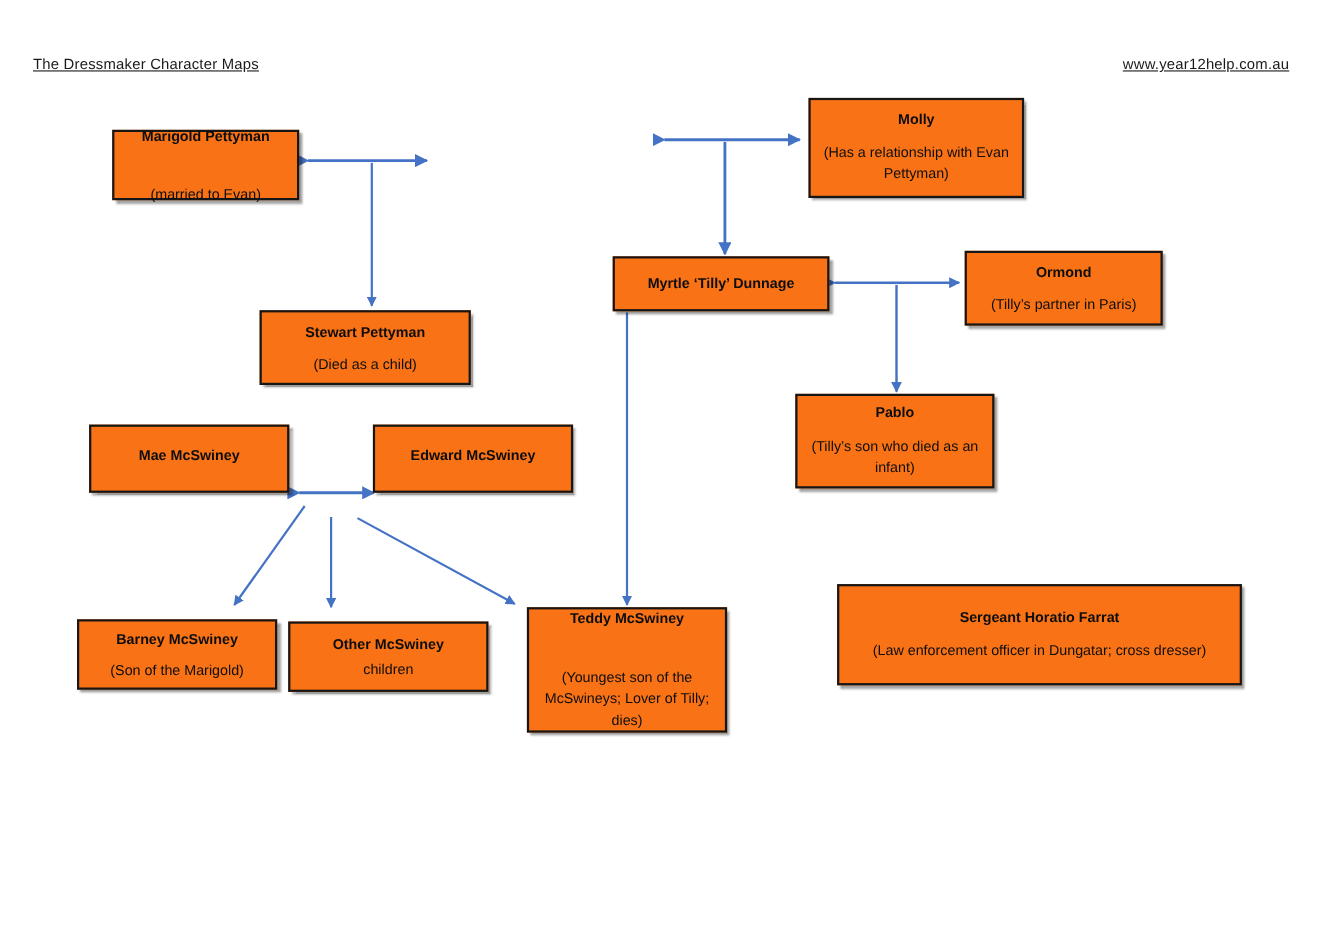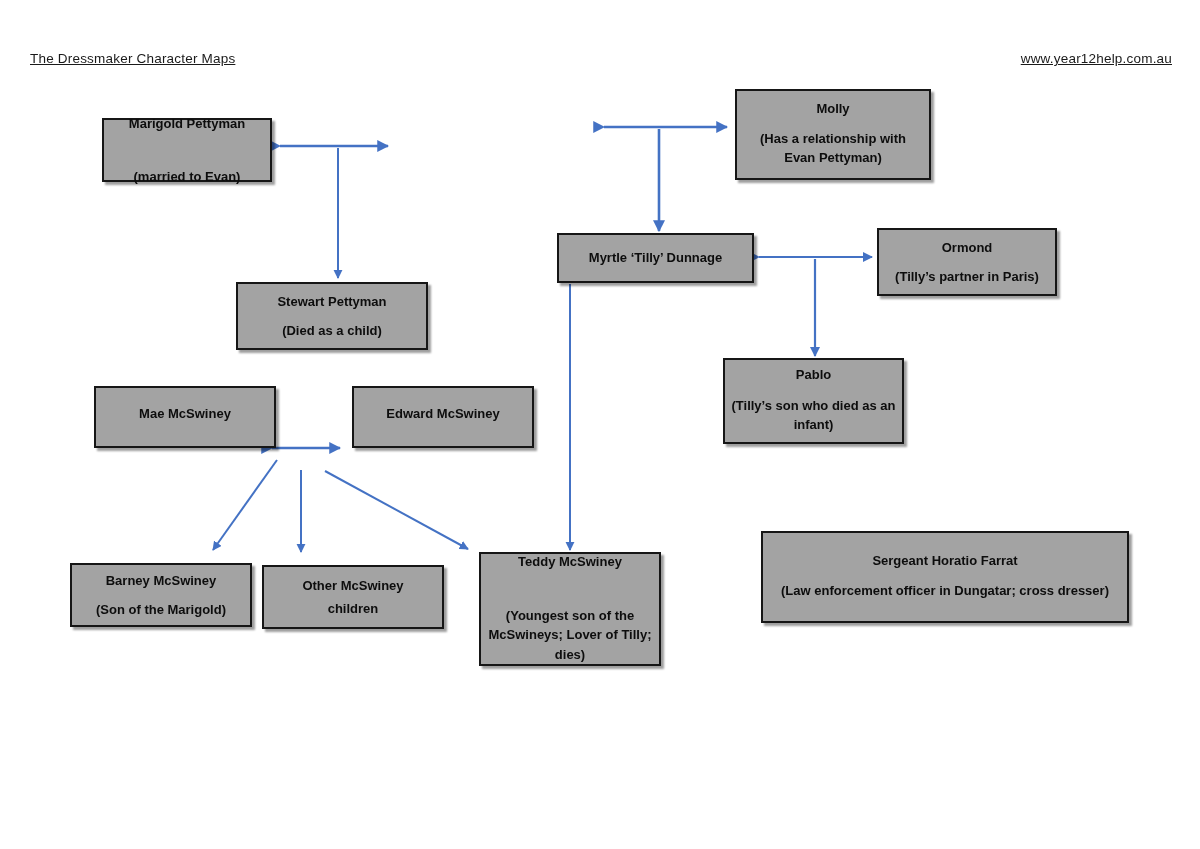--- a/index.html
+++ b/index.html
@@ -38,42 +38,42 @@
     left: 0; top: 0;
     width: 1200px;
     height: 849px;
     pointer-events: none;
   }
 
   
   .node {
     position: absolute;
     box-sizing: border-box;
-    background: #a3a3a3;
+    background: #f97316;
     border: 2.2px solid #161616;
     box-shadow: 3px 3px 2px rgba(0,0,0,0.38);
     display: flex;
     flex-direction: column;
     align-items: center;
     text-align: center;
     font-size: 13px;
     font-weight: bold;
     line-height: 1.18;
     color: #0d0d0d;
     padding: 0 6px;
   }
   .node .ttl {
     font-weight: bold;
     white-space: nowrap;
   }
   .node .sub {
-    font-weight: bold;
+    font-weight: normal;
   }
   
-  .vtop     { justify-content: flex-start; margin-left: 13px; }
+  .vtop     { justify-content: flex-start; }
   .vcenter  { justify-content: center; }
   .gap-md .sub { margin-top: 14px; }
   .gap-sm .sub { margin-top: 7px; }
 </style>
 </head>
 <body>
 
 <div id="page">
 
   <div class="hdr hdr-left">The Dressmaker Character Maps</div>

